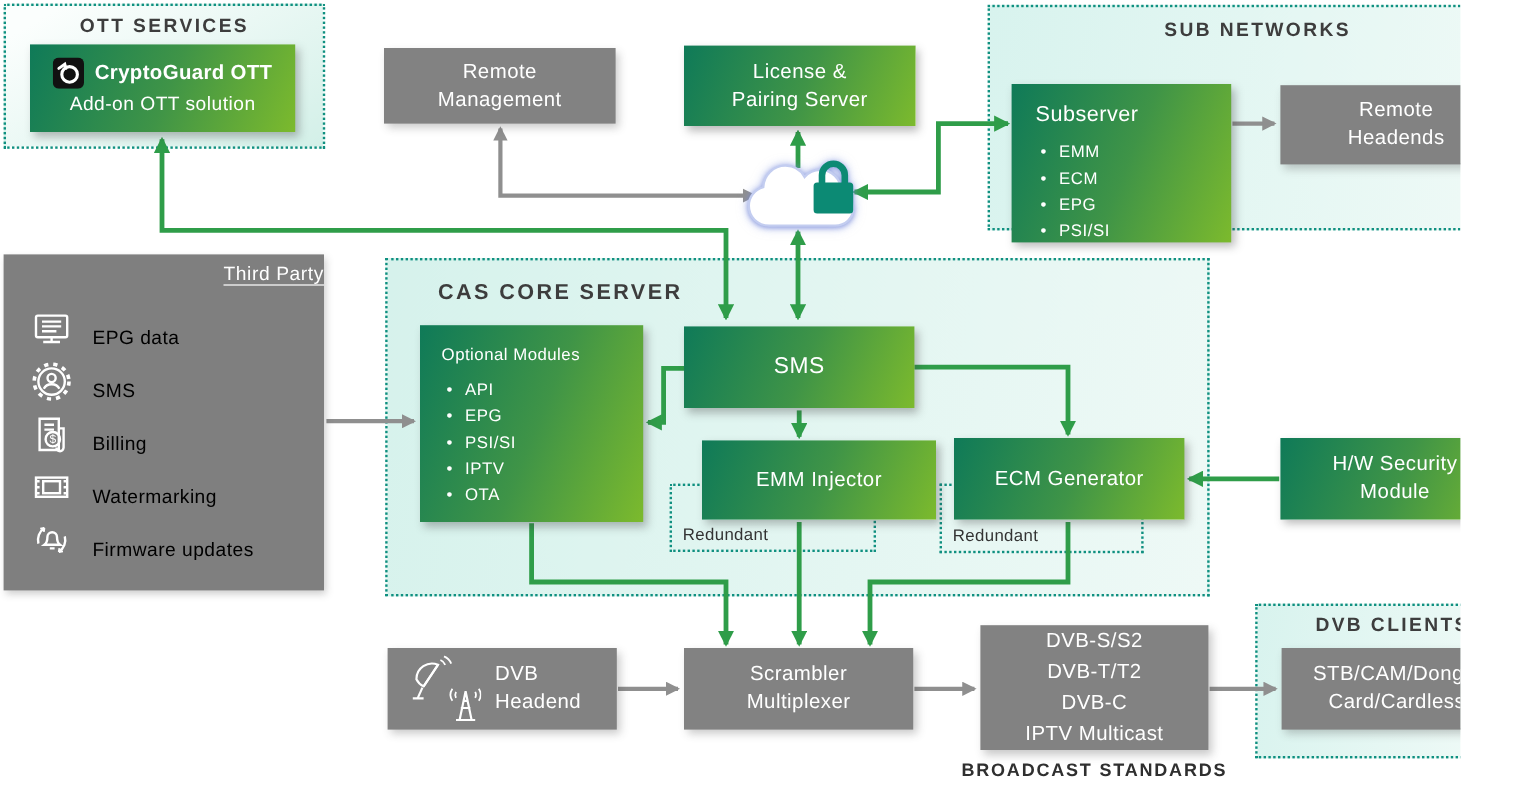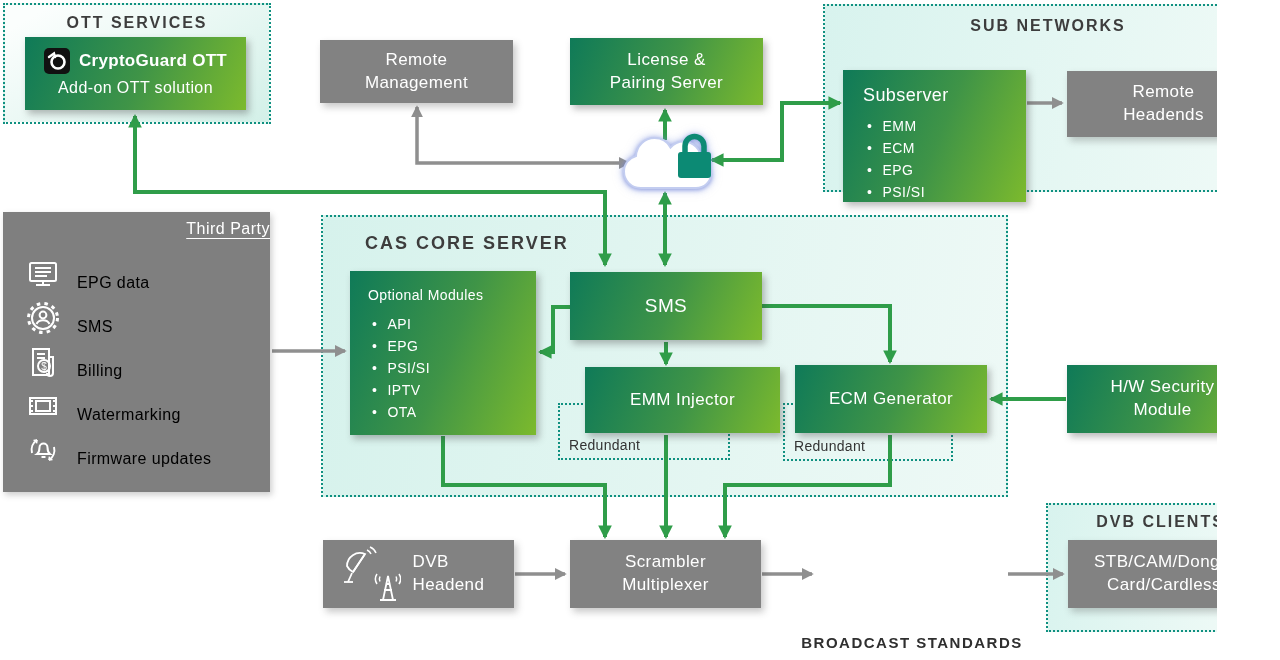--- a/index.html
+++ b/index.html
@@ -257,20 +257,28 @@
           <path d="M60,28 a9,9 0 0 1 0,10 M57,30.5 a5.5,5.5 0 0 1 0,5" stroke-width="1.5"></path>
         </svg>
         <span class="lbl">DVB Headend</span>
       </div>
     </div>
 
     <div class="node gray" style="left:570px;top:540px;width:191px;height:68px;">
       <div class="pad-wrap">Scrambler Multiplexer</div>
     </div>
 
+    <div class="node gray" style="left:817px;top:521px;width:190px;height:104px;">
+      <div class="bstd-lines">
+        <span>DVB-S/S2</span>
+        <span>DVB-T/T2</span>
+        <span>DVB-C</span>
+        <span>IPTV Multicast</span>
+      </div>
+    </div>
     <div class="bcast-caption">BROADCAST STANDARDS</div>
 
     <div class="node gray" style="left:1068px;top:540px;width:192px;height:68px;">
       <div style="padding:0 14px;">STB/CAM/Dongle Card/Cardless</div>
     </div>
   </div>
 
   <div class="cloud-wrap">
     <svg width="104" height="78" viewBox="0 0 104 78">
       <path d="M26,66 c-10,0 -17,-7.5 -17,-16.5 c0,-7.5 5,-13.5 12,-15.5 c0.5,-10 8.5,-18 18.5,-18 c7,0 13,3.8 16,9.5 c3,-3.5 7.5,-6 13,-6 c9.5,0 17.5,7.8 17.5,17.5 v1.5 c6,2 10,7.5 10,13.5 c0,8 -6.8,14 -15,14 z" fill="#fff" stroke="#c3cdf0" stroke-width="2"></path>

